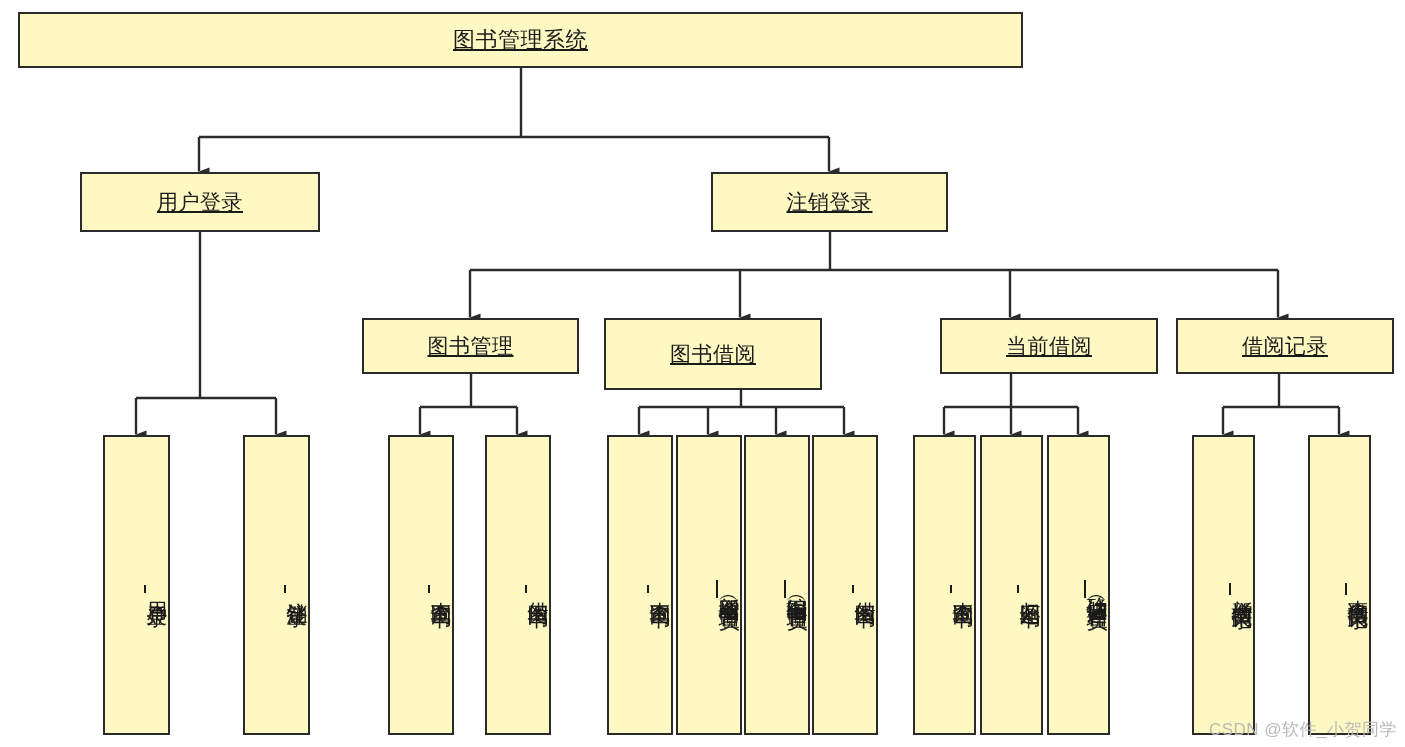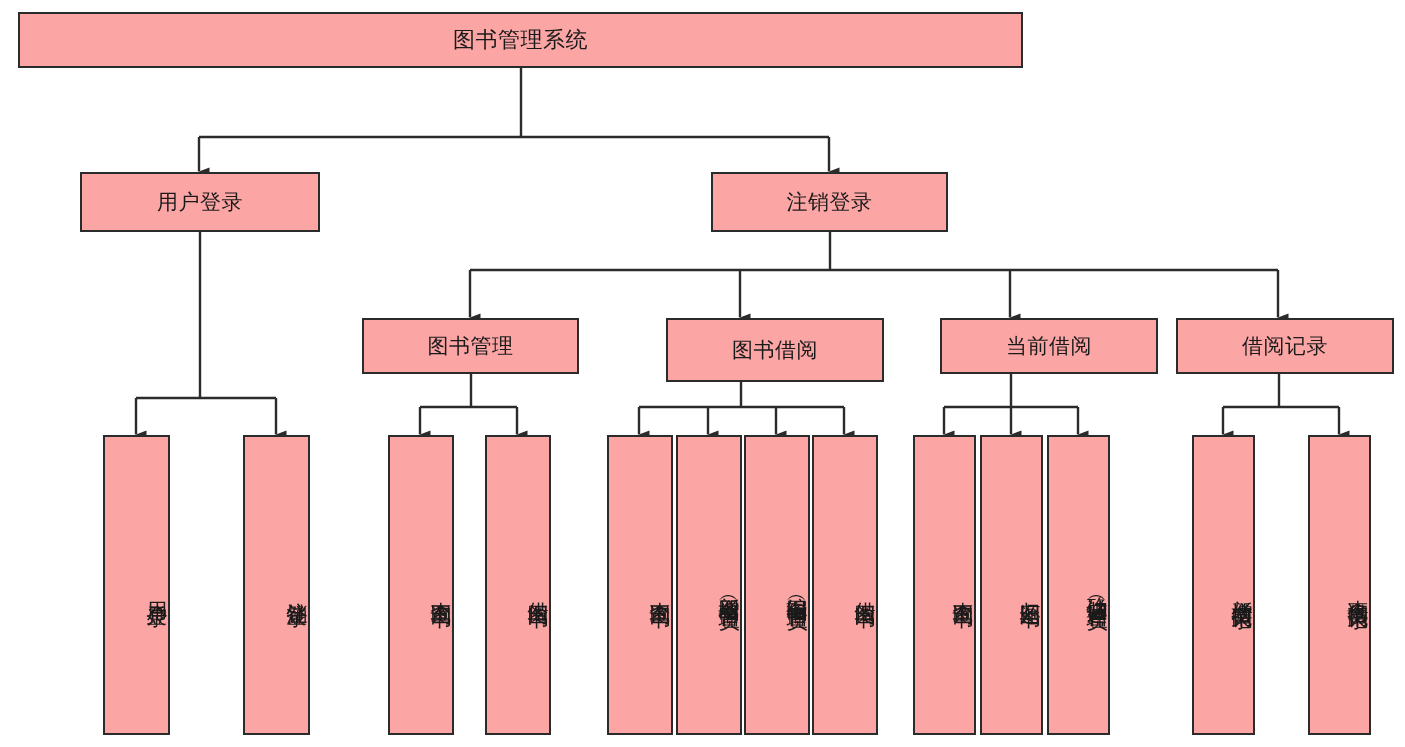--- a/index.html
+++ b/index.html
@@ -21,27 +21,28 @@
     position: absolute;
     left: 0;
     top: 0;
     width: 1405px;
     height: 747px;
   }
   .node {
     position: absolute;
     box-sizing: border-box;
     border: 2px solid #2b2b2b;
-    background: #fca5a5;
+    background: #fef9c3;
     color: #1a1a1a;
     display: flex;
     align-items: center;
     justify-content: center;
     text-align: center;
     z-index: 2;
+    text-decoration: underline;
   }
   .node-h {
     font-size: 21px;
     letter-spacing: 0.5px;
   }
   .node-v {
     writing-mode: vertical-rl;
     text-orientation: upright;
     font-size: 21px;
     letter-spacing: 2px;
@@ -118,21 +119,21 @@
       </div>
       <div class="node node-h" style="left: 80px; top: 172px; width: 240px; height: 60px;">
         <span>用户登录</span>
       </div>
       <div class="node node-h" style="left: 711px; top: 172px; width: 237px; height: 60px;">
         <span>注销登录</span>
       </div>
       <div class="node node-h" style="left: 362px; top: 318px; width: 217px; height: 56px;">
         <span>图书管理</span>
       </div>
-      <div class="node node-h" style="left: 666px; top: 318px; width: 218px; height: 64px;">
+      <div class="node node-h" style="left: 604px; top: 318px; width: 218px; height: 72px;">
         <span>图书借阅</span>
       </div>
       <div class="node node-h" style="left: 940px; top: 318px; width: 218px; height: 56px;">
         <span>当前借阅</span>
       </div>
       <div class="node node-h" style="left: 1176px; top: 318px; width: 218px; height: 56px;">
         <span>借阅记录</span>
       </div>
       <div class="node node-v" style="left: 103px; top: 435px; width: 67px; height: 300px;">
         <span>用户登录</span>
@@ -168,14 +169,15 @@
         <span>确认归还（管理员）</span>
       </div>
       <div class="node node-v" style="left: 1192px; top: 435px; width: 63px; height: 300px;">
         <span>新增借阅记录</span>
       </div>
       <div class="node node-v" style="left: 1308px; top: 435px; width: 63px; height: 300px;">
         <span>查询借阅记录</span>
       </div>
     </div>
 
+  <div id="watermark">CSDN @软件_小贺同学</div>
 
 </div>
 
 </body></html>

